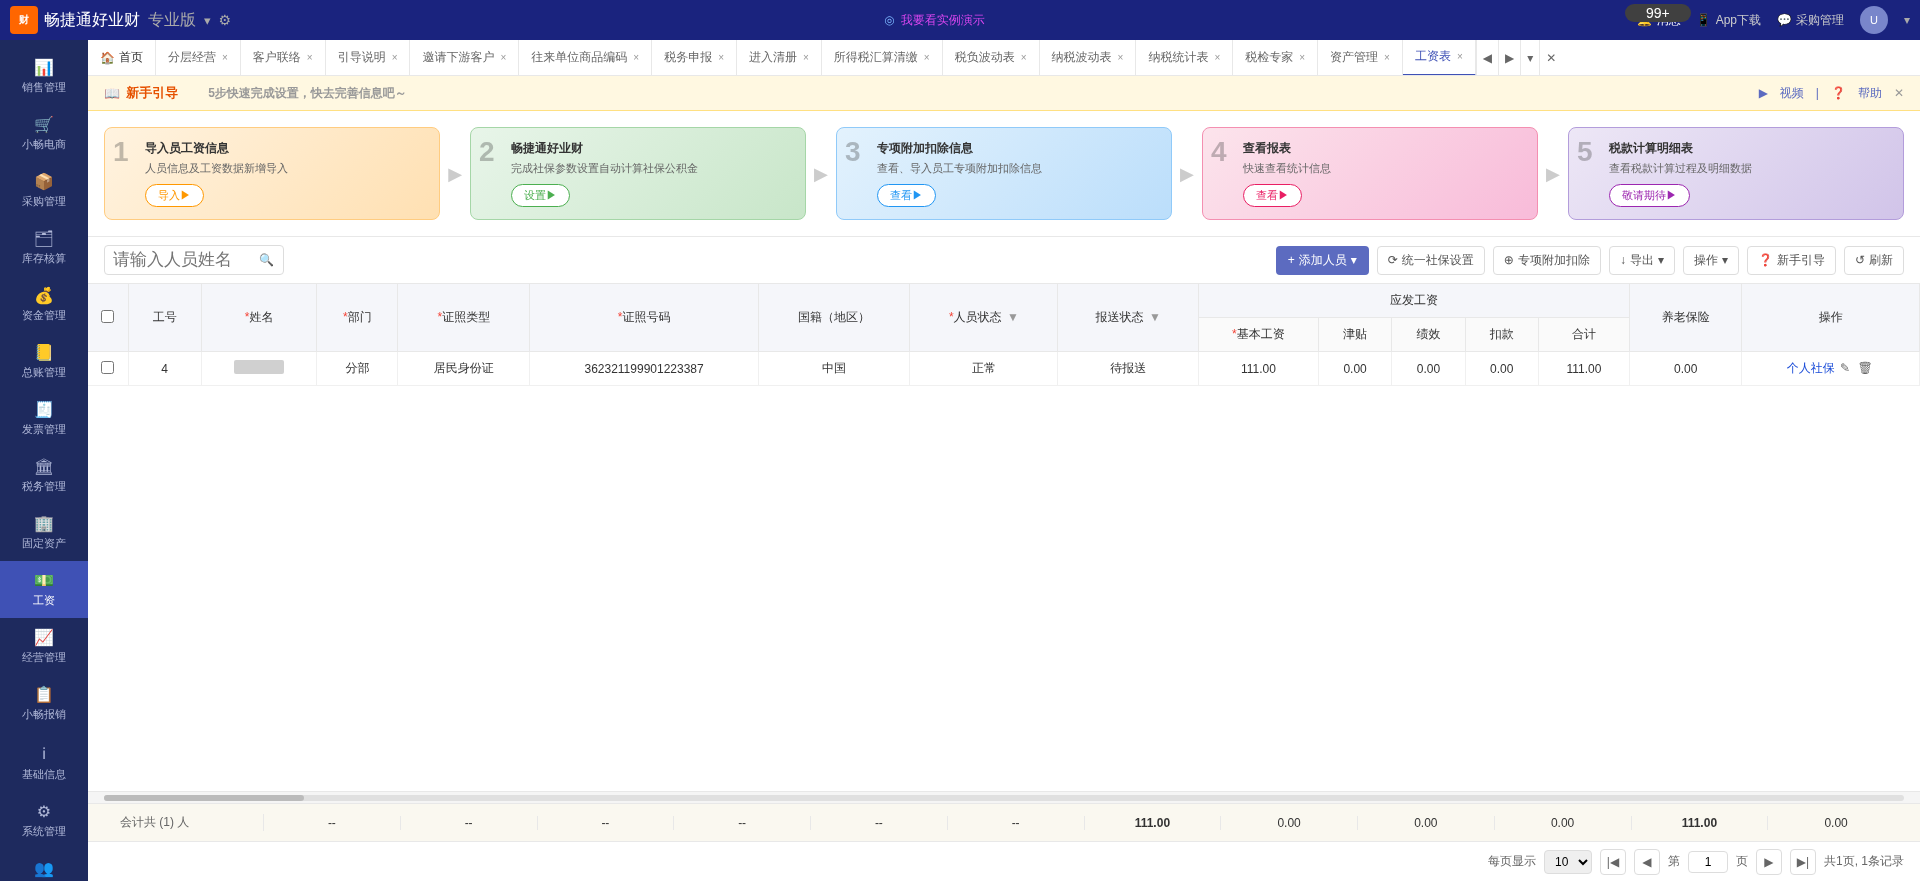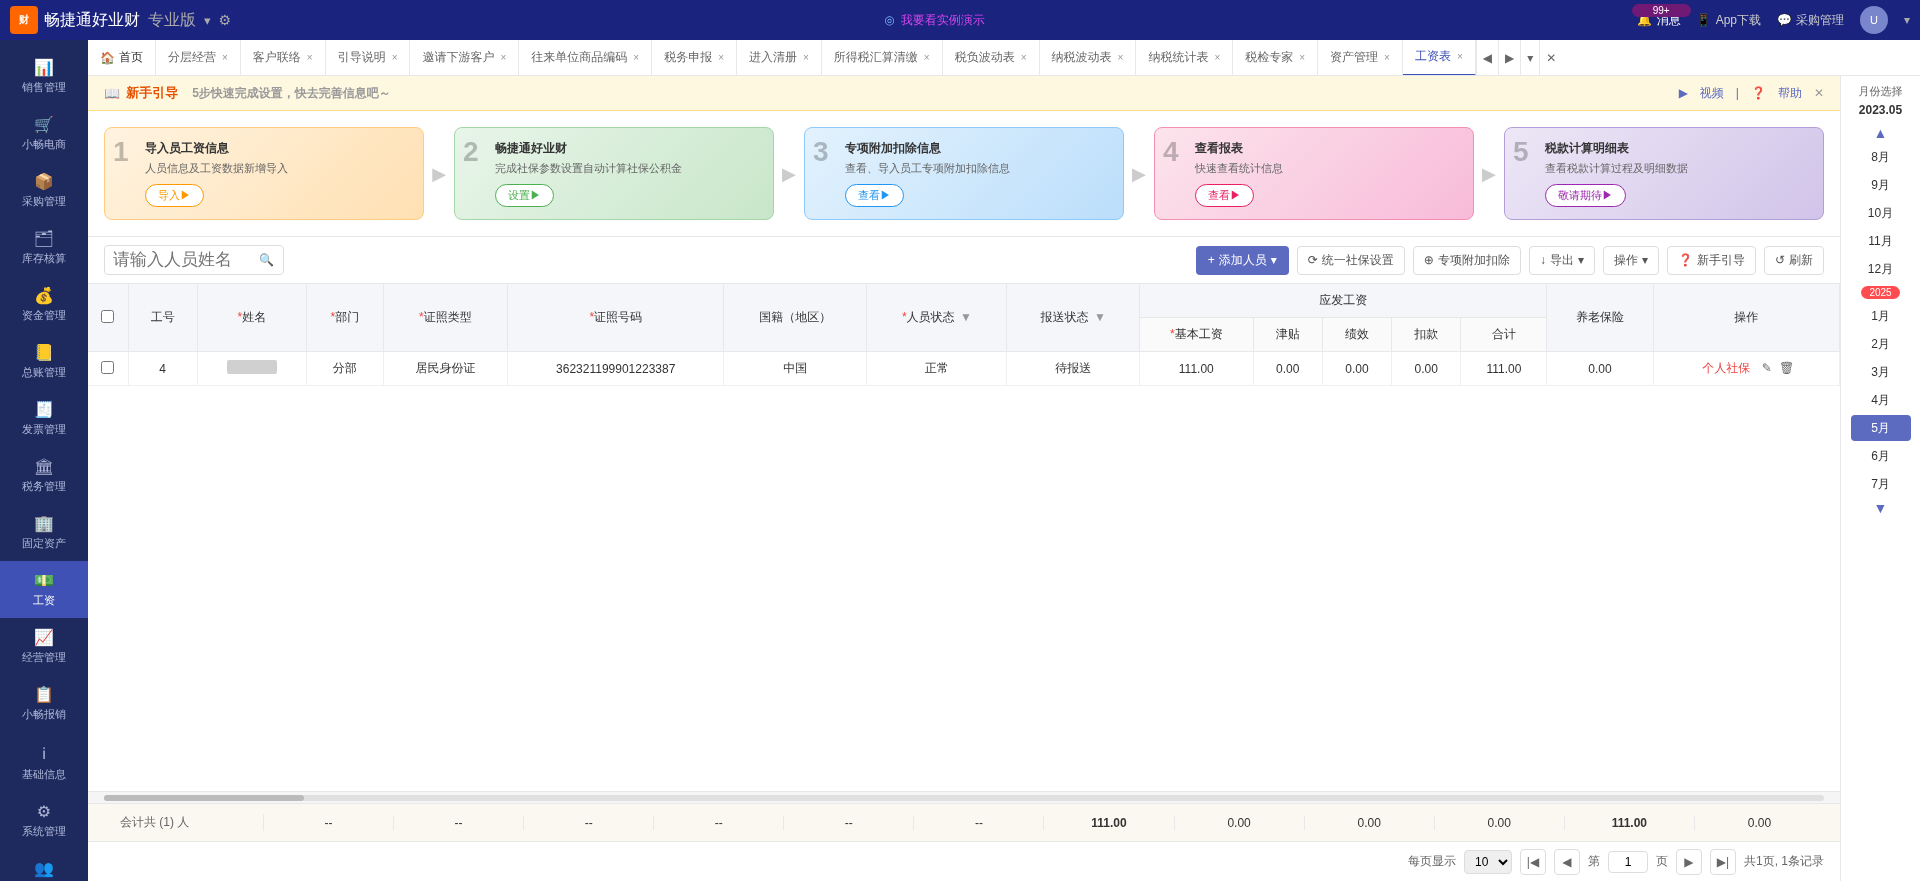--- a/index.html
+++ b/index.html
@@ -10,21 +10,21 @@
     .top-bar { height: 40px; background: #1a237e; display: flex; align-items: center; padding: 0 10px; justify-content: space-between; flex-shrink: 0; }
     .top-bar-left { display: flex; align-items: center; gap: 8px; color: white; font-size: 13px; }
     .logo-area { display: flex; align-items: center; gap: 6px; }
     .logo-icon { width: 28px; height: 28px; background: #ff6600; border-radius: 4px; display: flex; align-items: center; justify-content: center; color: white; font-size: 10px; font-weight: bold; }
     .logo-text { color: white; font-size: 16px; text-align: right; }
     .edition-badge { color: #aaa; font-size: 16px; }
     .top-bar-center { display: flex; align-items: center; gap: 6px; color: #ccc; font-size: 12px; }
     .demo-link { color: #d946ef; cursor: pointer; display: flex; align-items: center; gap: 4px; }
     .top-bar-right { display: flex; align-items: center; gap: 16px; color: white; font-size: 12px; }
     .notification-btn { position: relative; display: flex; align-items: center; gap: 4px; cursor: pointer; }
-    .badge { background: #701a75; color: white; border-radius: 10px; padding: 1px 21px; font-size: 10px; position: absolute; top: -8px; right: -10px; }
+    .badge { background: #404040; color: white; border-radius: 10px; padding: 1px 21px; font-size: 14px; position: absolute; top: -8px; right: -10px; }
     .top-right-item { display: flex; align-items: center; gap: 4px; cursor: pointer; color: #ccc; }
 
     .main-layout { display: flex; flex: 1; overflow: hidden; }
 
     
     .sidebar { width: 88px; background: #1e2a5e; display: flex; flex-direction: column; align-items: center; padding-top: 8px; flex-shrink: 0; overflow-y: auto; }
     .sidebar-item { width: 100%; display: flex; flex-direction: column; align-items: center; padding: 10px 4px; cursor: pointer; color: #b0b8d8; font-size: 11px; gap: 3px; }
     .sidebar-item.active { background: #3f51b5; color: white; }
     .sidebar-item .icon { font-size: 16px; }
 
@@ -35,21 +35,21 @@
     .tab-bar { height: 36px; background: white; display: flex; align-items: center; border-bottom: 1px solid #e8e8e8; flex-shrink: 0; overflow: hidden; }
     .tab-item { display: flex; align-items: center; gap: 4px; padding: 0 12px; height: 36px; border-right: 1px solid #e8e8e8; cursor: pointer; color: #666; font-size: 12px; white-space: nowrap; flex-shrink: 0; }
     .tab-item.active { color: #3f51b5; border-bottom: 2px solid #3f51b5; background: white; }
     .tab-close { font-size: 10px; color: #999; cursor: pointer; margin-left: 2px; }
     .tab-home { color: #333; }
     .tab-nav-btn { padding: 0 6px; height: 36px; display: flex; align-items: center; cursor: pointer; color: #666; border-left: 1px solid #e8e8e8; }
 
     
     .guide-bar { background: #fff8e1; border-bottom: 1px solid #ffe082; padding: 8px 16px; display: flex; align-items: center; justify-content: space-between; flex-shrink: 0; }
     .guide-title { display: flex; align-items: center; gap: 6px; color: #e65100; font-size: 13px; font-weight: bold; }
-    .guide-subtitle { color: #999; font-size: 12px; margin-left: 8px; }
+    .guide-subtitle { color: #999; font-size: 12px; margin-left: 24px; }
     .guide-actions { display: flex; align-items: center; gap: 12px; color: #5c6bc0; font-size: 12px; cursor: pointer; }
 
     
     .steps-area { background: white; padding: 16px; display: flex; align-items: center; gap: 8px; flex-shrink: 0; border-bottom: 1px solid #e8e8e8; }
     .step-card { flex: 1; border-radius: 8px; padding: 12px; position: relative; min-height: 90px; }
     .step-card-1 { background: linear-gradient(135deg, #fff3e0, #ffe0b2); border: 1px solid #ffcc80; }
     .step-card-2 { background: linear-gradient(135deg, #e8f5e9, #c8e6c9); border: 1px solid #a5d6a7; }
     .step-card-3 { background: linear-gradient(135deg, #e3f2fd, #bbdefb); border: 1px solid #90caf9; }
     .step-card-4 { background: linear-gradient(135deg, #fce4ec, #f8bbd9); border: 1px solid #f48fb1; }
     .step-card-5 { background: linear-gradient(135deg, #ede7f6, #d1c4e9); border: 1px solid #b39ddb; }
@@ -74,21 +74,21 @@
 
     
     .table-container { flex: 1; overflow: auto; background: white; margin: 0; }
     table { width: 100%; border-collapse: collapse; font-size: 12px; }
     thead tr { background: #f5f6fa; }
     th { padding: 8px 10px; text-align: center; border-bottom: 1px solid #e8e8e8; border-right: 1px solid #e8e8e8; color: #333; font-weight: 500; white-space: nowrap; position: sticky; top: 0; background: #f5f6fa; z-index: 1; }
     th.sub-header { background: #fafafa; }
     td { padding: 8px 10px; text-align: center; border-bottom: 1px solid #f0f0f0; border-right: 1px solid #f0f0f0; color: #333; white-space: nowrap; }
     .col-checkbox { width: 40px; }
     .filter-icon { color: #999; cursor: pointer; margin-left: 2px; }
-    .action-link { color: #ef4444; cursor: pointer; margin: 0 6px; }
+    .action-link { color: #1d4ed8; cursor: pointer; margin: 0 0; }
     .action-icon { cursor: pointer; color: #666; margin: 0 2px; }
 
     
     .table-footer { height: 38px; background: #faf8f0; border-top: 1px solid #e8e8e8; display: flex; align-items: center; padding: 0 16px; flex-shrink: 0; }
 
     
     .pagination-bar { height: 40px; background: white; border-top: 1px solid #e8e8e8; display: flex; align-items: center; justify-content: flex-end; padding: 0 16px; gap: 8px; flex-shrink: 0; }
     .pagination-bar span { font-size: 12px; color: #666; }
     .page-size-select { border: 1px solid #ddd; border-radius: 4px; padding: 3px 6px; font-size: 12px; }
     .page-btn { width: 26px; height: 26px; display: flex; align-items: center; justify-content: center; border: 1px solid #ddd; border-radius: 4px; cursor: pointer; font-size: 12px; color: #666; background: white; }
@@ -487,37 +487,17 @@
             <span>第</span>
             <input class="page-current" type="text" value="1" style="">
             <span>页</span>
             <div class="page-btn">▶</div>
             <div class="page-btn">▶|</div>
             <span>共1页, 1条记录</span>
           </div>
 
         </div>
 
-        <div class="month-panel">
-          <div class="month-panel-title">月份选择</div>
-          <div class="month-panel-year">2023.05</div>
-          <div class="month-up-btn">▲</div>
-          <div class="month-item">8月</div>
-          <div class="month-item">9月</div>
-          <div class="month-item">10月</div>
-          <div class="month-item">11月</div>
-          <div class="month-item">12月</div>
-
-          <div style="background:#ff4d4f;color:white;border-radius:10px;padding:1px 8px;font-size:10px;margin:3px 0;text-align:center;">2025</div>
-          <div class="month-item">1月</div>
-          <div class="month-item">2月</div>
-          <div class="month-item">3月</div>
-          <div class="month-item">4月</div>
-          <div class="month-item active">5月</div>
-          <div class="month-item">6月</div>
-          <div class="month-item">7月</div>
-          <div class="month-down-btn">▼</div>
-        </div>
 
       </div>
     </div>
   </div>
 </div>
 
 </body></html>

